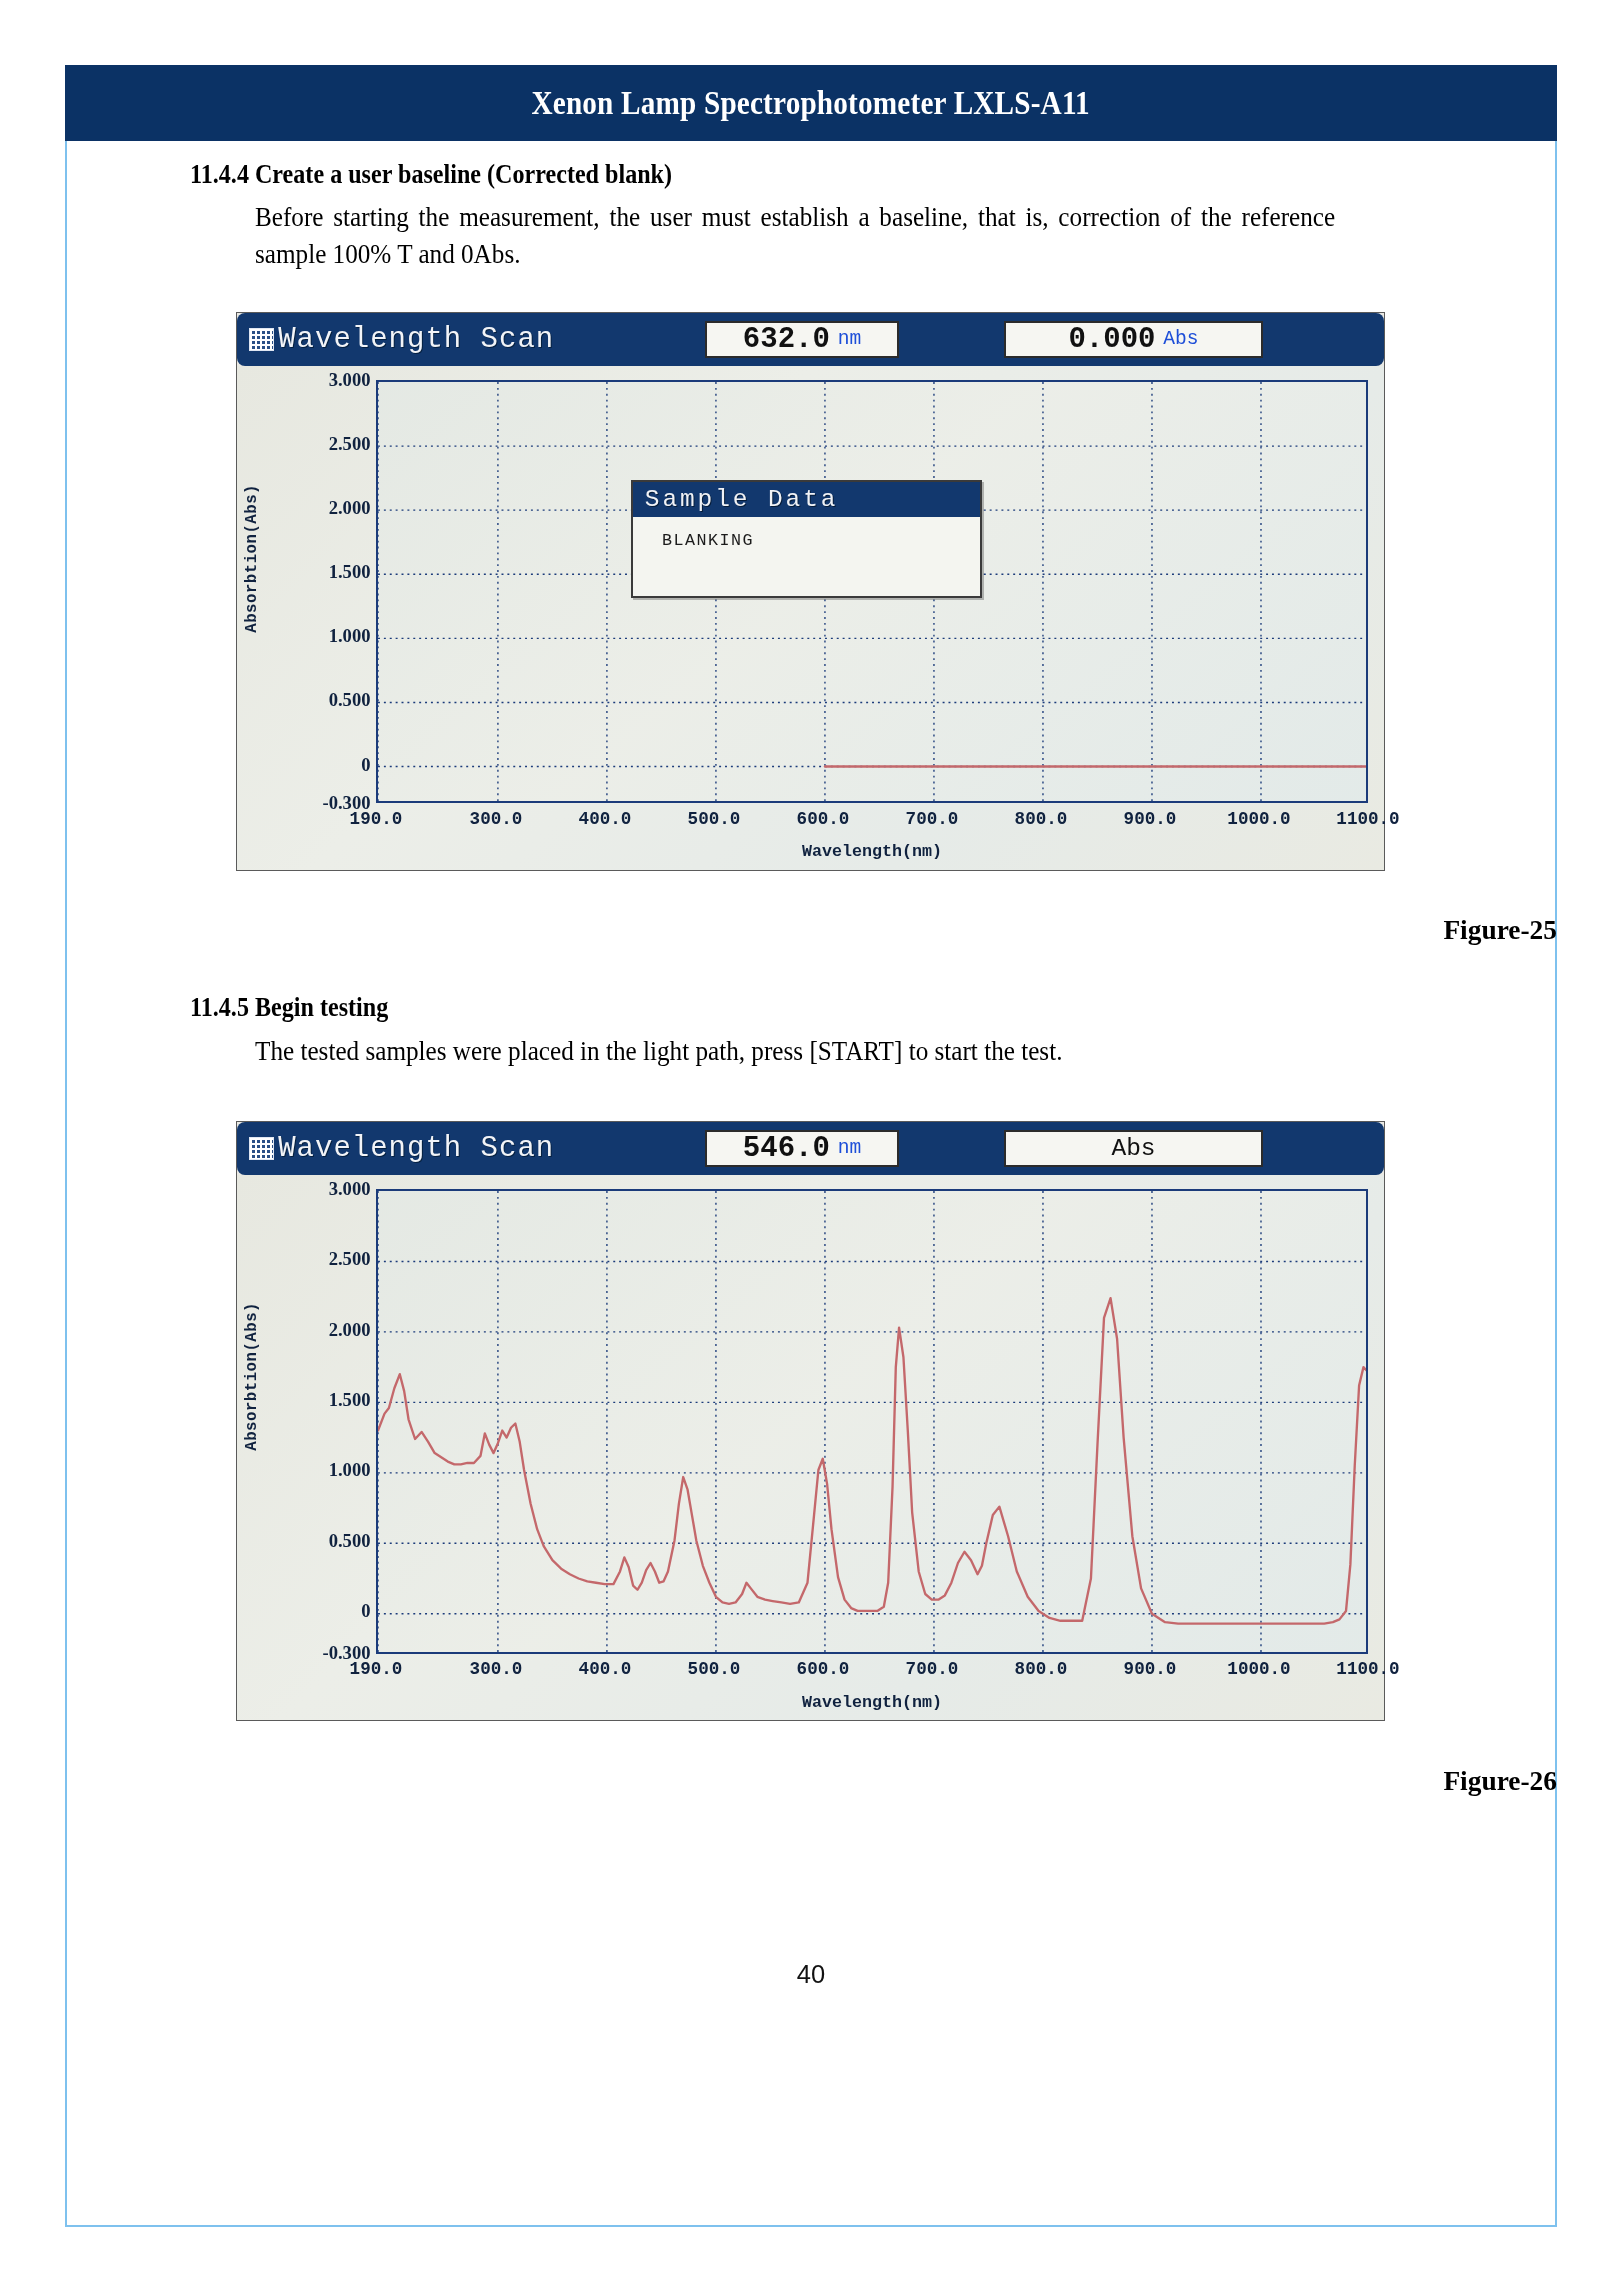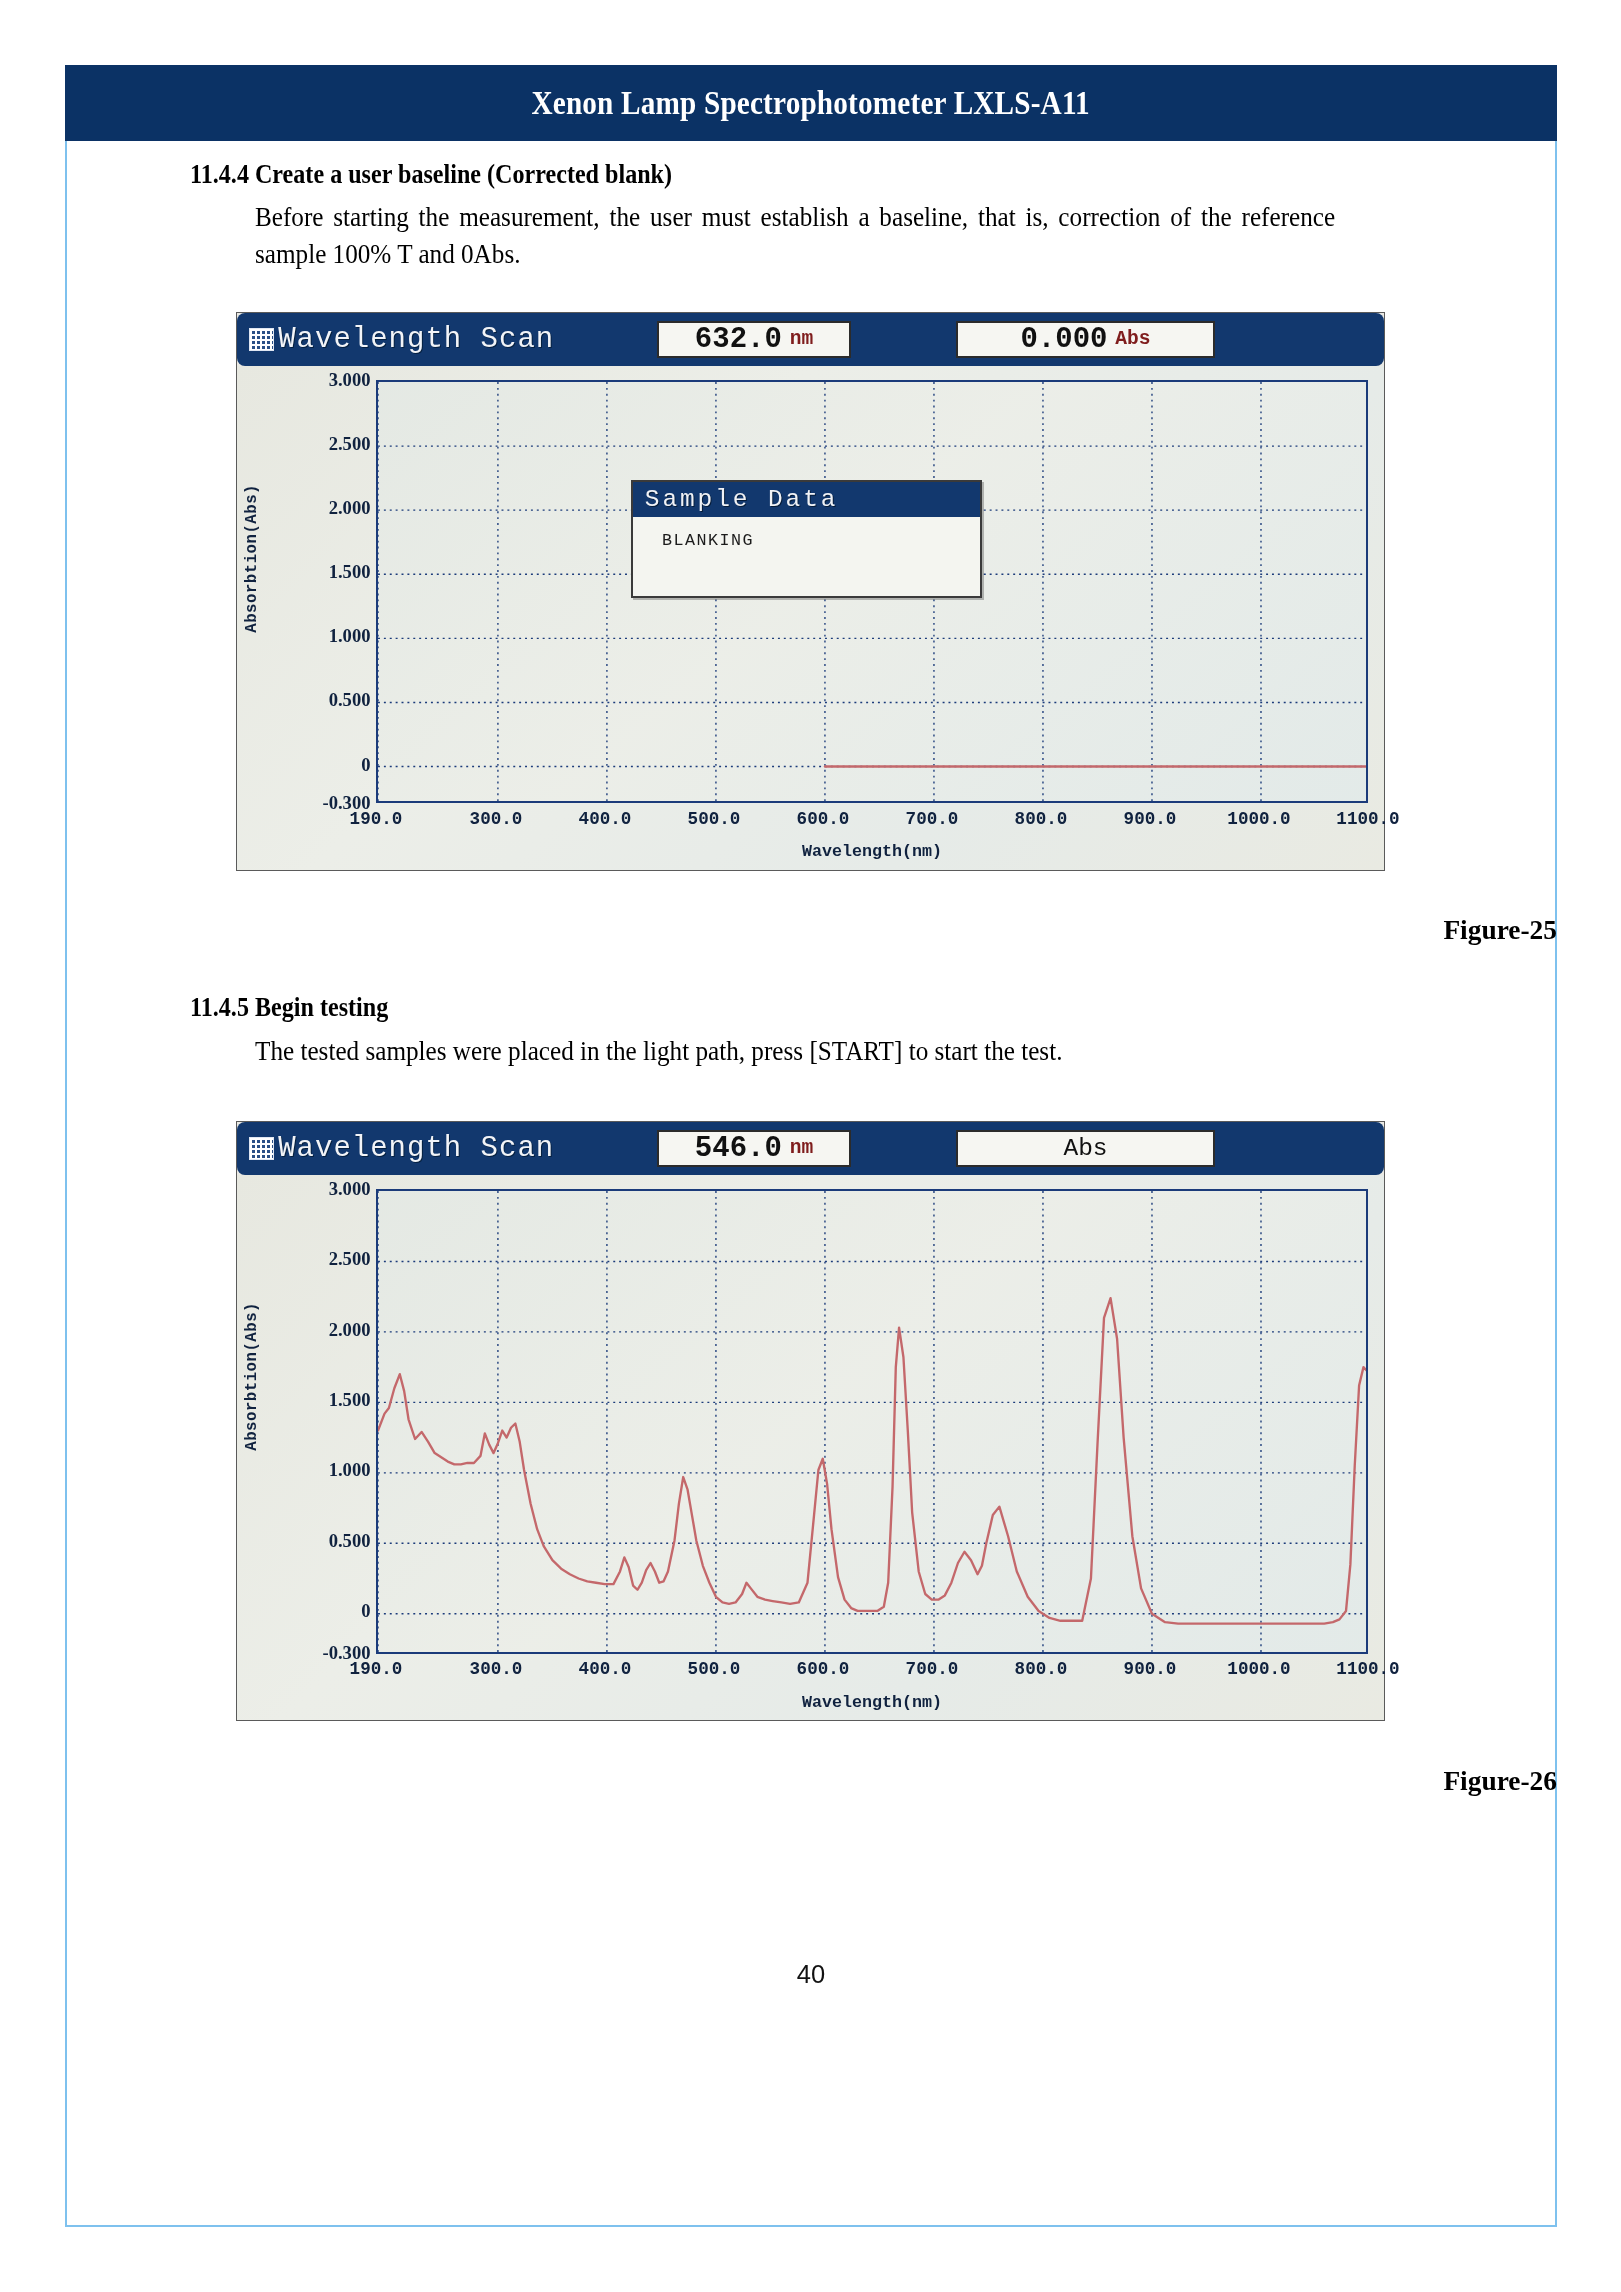--- a/index.html
+++ b/index.html
@@ -92,23 +92,24 @@
   .panel-title-text{
     color:#f2f4f8;font-size:29px;letter-spacing:1px;
     font-family:"Liberation Mono", monospace;
     text-shadow:1px 1px 0 #06203f;
   }
   .readout{
     position:absolute;top:7.8px;height:37px;
     background:#f6f6f2;border:2px solid #2b2b2b;
     display:flex;align-items:center;justify-content:center;gap:7.8px;
     box-sizing:border-box;
+    margin-left:48px;
   }
   .readout .big{font-size:29px;font-weight:bold;color:#111;letter-spacing:0px;}
-  .readout .unit{font-size:19.6px;color:#7f1d1d;font-weight:bold;}
+  .readout .unit{font-size:19.6px;color:#1d4ed8;}
   .ro-nm{left:420px;width:194px;}
   .ro-abs{left:719px;width:259px;}
   .ro-abs.centered{justify-content:center;}
 
   .plotwrap{
     position:absolute;left:0;top:53px;right:0;bottom:0;
     background:linear-gradient(135deg,#e7e8e0 0%,#eceee8 35%,#e6ebe8 70%,#e9eae2 100%);
   }
   .ylabel{
     position:absolute;left:5.9px;top:118px;

